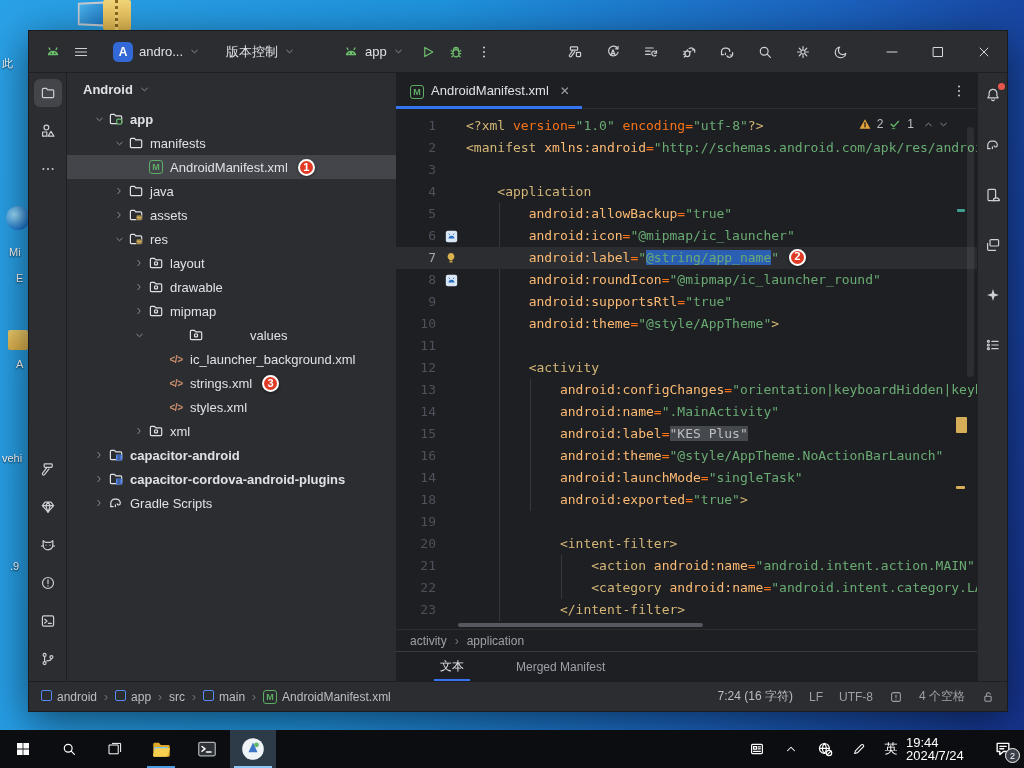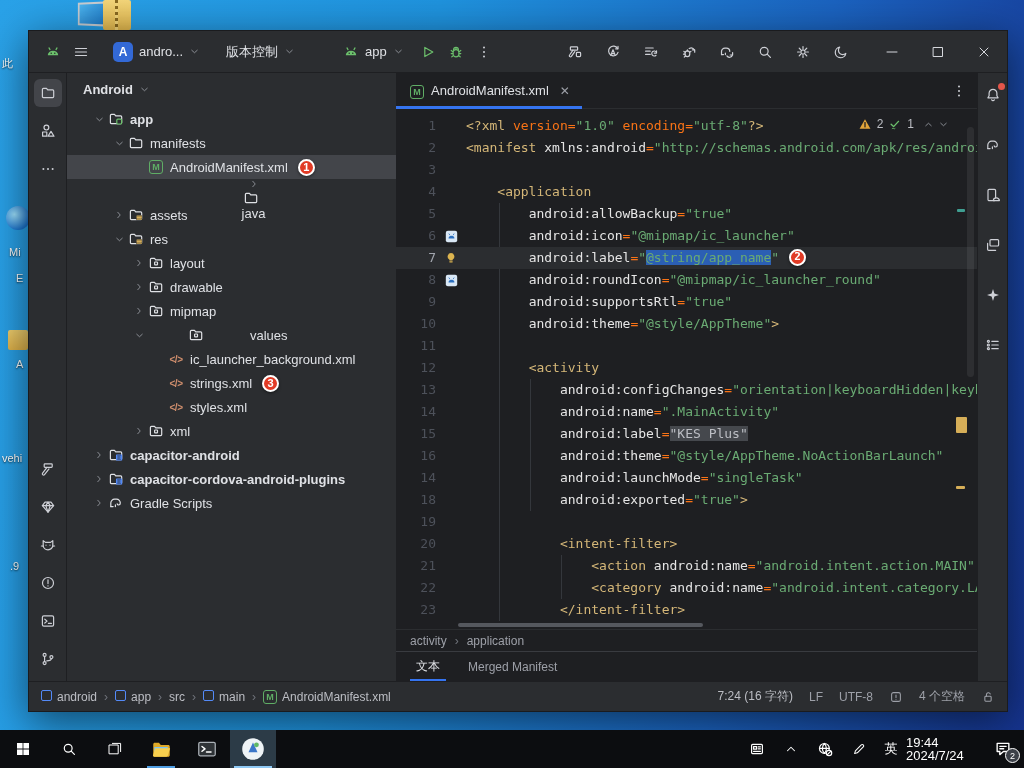--- a/index.html
+++ b/index.html
@@ -60,33 +60,33 @@
   .tab:after { content:""; position:absolute; left:0; right:0; bottom:0; height:3px; background:#3574f0; }
   .tab .x { color:#9da0a8; font-size:12px; margin-left:4px; }
   .tab-kebab { margin-left:auto; margin-right:10px; color:#ced0d6; }
   .codewrap { position:relative; flex:1; overflow:hidden; font-family:"DejaVu Sans Mono","Liberation Mono",monospace; font-size:13px; }
   .code { position:absolute; inset:0; padding-top:6px; }
   .cl { height:22px; line-height:22px; display:flex; white-space:pre; }
   .cl.cur { background:#2b2d30; }
   .ln { width:40px; text-align:right; color:#4d515a; flex:none; user-select:none; }
   .gi { width:18px; margin-left:6px; flex:none; display:flex; align-items:center; justify-content:center; }
   .ct { margin-left:6px; overflow:hidden; flex:1; }
-  .tag { color:#d5b778; } .attr { color:#e5e5e5; } .val { color:#6aab73; } .pln { color:#f97316; }
+  .tag { color:#d5b778; } .attr { color:#fdba74; } .val { color:#6aab73; } .pln { color:#f97316; }
   .sel { color:#6aab73; background:#2b5fb4; }
   .hl { color:#bcbec4; background:#45484d; }
   .cbadge { display:inline-flex; vertical-align:middle; margin-top:-3px; }
   .guide { position:absolute; width:1px; background:#34373c; }
   .insp { position:absolute; top:8px; right:28px; display:flex; align-items:center; gap:5px; color:#bcbec4; font-family:"Liberation Sans",sans-serif; font-size:12px; }
   .insp .chevs { color:#9da0a8; display:flex; gap:4px; margin-left:4px; }
   .vsb-thumb { position:absolute; right:3px; top:18px; width:7px; height:250px; background:rgba(255,255,255,.07); border-radius:4px; }
   .mark { position:absolute; border-radius:1px; }
   .hsb { position:absolute; left:62px; bottom:2px; width:245px; height:4px; background:#55585e; border-radius:2px; }
   .crumbbar { height:22px; flex:none; display:flex; align-items:center; gap:8px; padding-left:14px; color:#9da0a8; font-size:12px; border-top:1px solid #2b2d30; }
   .btabs { height:30px; flex:none; display:flex; align-items:center; gap:28px; padding-left:20px; border-top:1px solid #393b40; font-size:12px; }
-  .btab { position:relative; height:30px; display:flex; align-items:center; color:#9da0a8; }
+  .btab { position:relative; height:30px; display:flex; align-items:center; color:#9da0a8;margin-left:24px; }
   .btab.active { color:#dfe1e5; }
   .btab.active:after { content:""; position:absolute; left:-6px; right:-6px; bottom:0; height:3px; background:#3574f0; }
 
   
   .statusbar { position:absolute; left:0; right:0; bottom:0; height:30px; background:#2b2d30; border-top:1px solid #1e1f22; display:flex; align-items:center; padding:0 12px; font-size:12px; color:#bcbec4; }
   .sb-path { display:flex; align-items:center; gap:7px; }
   .sb-sep { color:#6f737a; }
   .sb-right { margin-left:auto; display:flex; align-items:center; gap:16px; color:#9da0a8; }
   .modsq { display:inline-block; width:11px; height:11px; border:1.6px solid #548af7; border-radius:2px; }
 
@@ -365,21 +365,21 @@
             <span class="tlabel">manifests</span>
           </div>
           <div class="trow selected" style="padding-left: 64px;">
             <span class="tchev"></span>
             <span class="ticon">
               <span class="mfile">M</span>
             </span>
             <span class="tlabel">AndroidManifest.xml</span>
             <span class="ann">1</span>
           </div>
-          <div class="trow" style="padding-left: 44px; flex-direction: column;">
+          <div class="trow" style="padding-left: 44px;">
             <span class="tchev" style="transform: rotate(-90deg);">
               <svg width="11" height="11" viewBox="0 0 16 16" fill="none" stroke="currentColor" stroke-width="1.2" stroke-linecap="round" stroke-linejoin="round">
                 <path d="M4 6.2l4 3.6 4-3.6"></path>
               </svg>
             </span>
             <span class="ticon">
               <svg width="16" height="16" viewBox="0 0 16 16" fill="none" stroke="currentColor" stroke-width="1.2" stroke-linecap="round" stroke-linejoin="round">
                 <path d="M2.4 4.4c0-.6.4-1 1-1h3.1l1.2 1.5h5c.6 0 1 .4 1 1v5.7c0 .6-.4 1-1 1H3.4c-.6 0-1-.4-1-1z"></path>
               </svg>
             </span>

